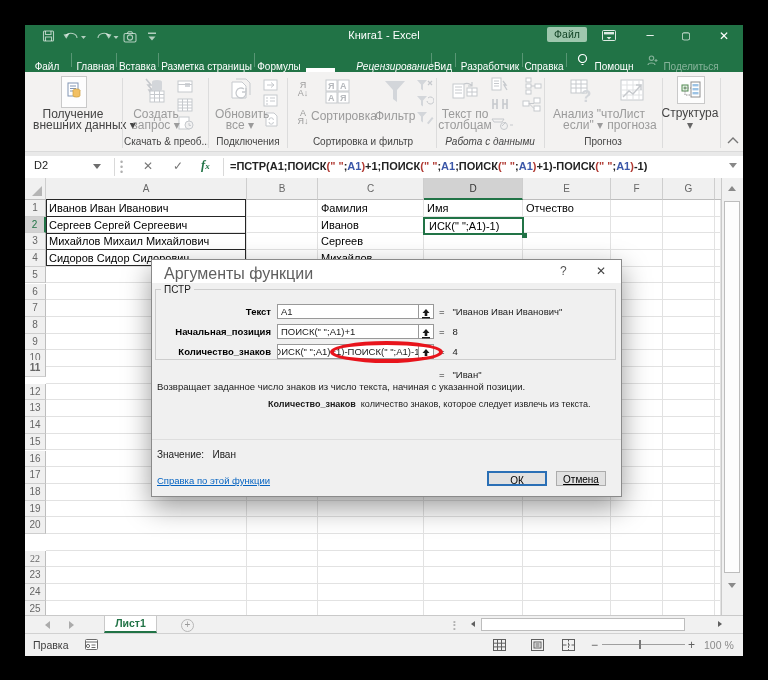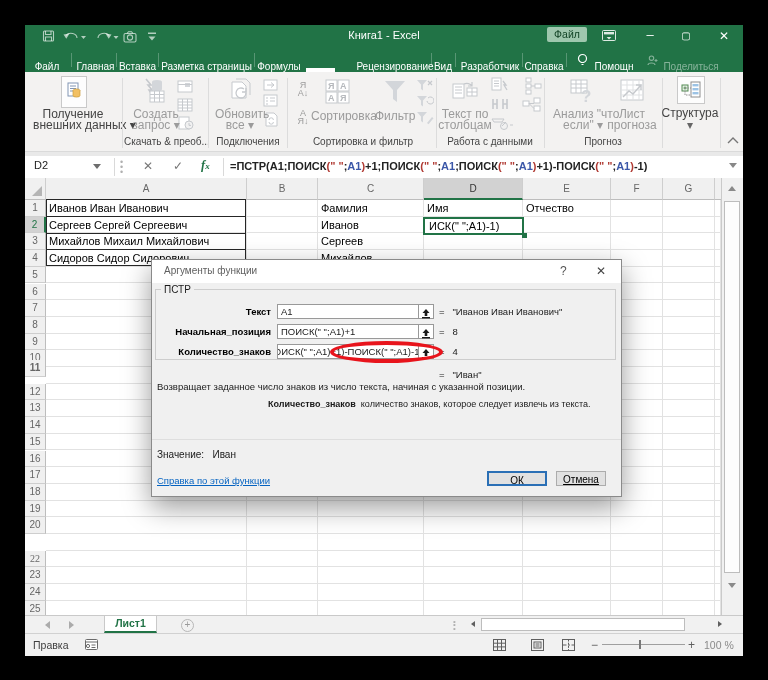--- a/index.html
+++ b/index.html
@@ -72,21 +72,21 @@
   <div class="abs" style="left:653px;top:3px;width:16px;height:16px;color:#fff;font-size:10px;text-align:center;line-height:16px;">▢</div>
   <div class="abs" style="left:691px;top:3px;width:16px;height:16px;color:#fff;font-size:12px;text-align:center;line-height:16px;">✕</div>
 </div>
 <div id="tabrow">
   <div class="tab" style="left:2px;width:40px;">Файл</div>
   <div class="tab" style="left:50px;width:41px;">Главная</div>
   <div class="tab" style="left:92px;width:41px;">Вставка</div>
   <div class="tab" style="left:134px;width:95px;">Разметка страницы</div>
   <div class="tab" style="left:230px;width:48px;">Формулы</div>
   <div class="tab" style="left:281px;width:29px;background:#fff;color:#217346;margin-top:13px;">Данные</div>
-  <div class="tab" style="left:326px;width:88px;">Рецензирование</div>
+  <div class="tab" style="left:326px;width:88px;font-style:italic;">Рецензирование</div>
   <div class="tab" style="left:407px;width:22px;">Вид</div>
   <div class="tab" style="left:433px;width:64px;">Разработчик</div>
   <div class="tab" style="left:498px;width:42px;">Справка</div>
   <div class="tabsep" style="left:46px;"></div>
   <div class="tabsep" style="left:91px;"></div>
   <div class="tabsep" style="left:133px;"></div>
   <div class="tabsep" style="left:229px;"></div>
   <div class="tabsep" style="left:406px;"></div>
   <div class="tabsep" style="left:430px;"></div>
   <div class="tabsep" style="left:497px;"></div>
@@ -202,21 +202,21 @@
     <rect x="4" y="1" width="5" height="4" fill="#fff" stroke="#c6c9cd"></rect>
     <rect x="4" y="7" width="5" height="4" fill="#fff" stroke="#c6c9cd"></rect>
     <rect x="4" y="13" width="5" height="4" fill="#fff" stroke="#c6c9cd"></rect>
     <rect x="13" y="7" width="6" height="4" fill="#fff" stroke="#c6c9cd"></rect>
     <path d="M9 9 h4" stroke="#c6c9cd"></path>
     <rect x="1" y="24" width="6" height="5" fill="#fff" stroke="#c6c9cd"></rect>
     <rect x="12" y="21" width="6" height="5" fill="#fff" stroke="#c6c9cd"></rect>
     <rect x="12" y="29" width="6" height="5" fill="#fff" stroke="#c6c9cd"></rect>
     <path d="M7 26.5 h5 M7 26.5 l5 5" stroke="#c6c9cd" fill="none"></path>
   </svg>
-  <div class="glabel" style="left:413px;width:104px;">Работа с данными</div>
+  <div class="glabel" style="left:413px;width:104px;font-style:italic;">Работа с данными</div>
   <div class="grpsep" style="left:519px;"></div>
 
   <svg class="abs" style="left:544px;top:6px" width="28" height="28" viewBox="0 0 28 28">
     <rect x="2" y="2" width="16" height="13" fill="#fff" stroke="#c6c9cd"></rect>
     <path d="M2 6 h16 M2 10 h16 M7 2 v13 M12 2 v13" stroke="#c6c9cd"></path>
     <text x="12" y="24" font-size="17" fill="#d3d6da" font-weight="bold">?</text>
   </svg>
   <div class="btxt" style="left:528px;top:37px;width:60px;">Анализ "что<br>если" ▾</div>
   <svg class="abs" style="left:594px;top:6px" width="26" height="28" viewBox="0 0 26 28">
     <rect x="2" y="2" width="22" height="20" fill="#fff" stroke="#c6c9cd"></rect>
@@ -366,21 +366,21 @@
   <div class="abs" style="left:566px;top:4px;font-size:12px;color:#5f5f5f;">−</div>
   <div class="abs" style="left:577px;top:10px;width:83px;height:1px;background:#9f9f9f;"></div>
   <div class="abs" style="left:614px;top:6px;width:2px;height:9px;background:#787878;"></div>
   <div class="abs" style="left:663px;top:4px;font-size:12px;color:#5f5f5f;">+</div>
   <div class="abs" style="left:679px;top:5px;font-size:10.5px;color:#8a8a8a;">100 %</div>
 </div>
 </div>
 
 <div id="dlg">
   <div class="abs" style="left:0;top:0;width:469px;height:23px;background:#fff;"></div>
-  <div class="abs" style="left:12px;top:5px;font-size:10px;color:#5f5f5f;">Аргументы функции</div>
+  <div class="abs" style="left:12px;top:5px;font-size:16px;color:#5f5f5f;">Аргументы функции</div>
   <div class="abs" style="left:408px;top:4px;font-size:12px;color:#555;">?</div>
   <div class="abs" style="left:444px;top:4px;font-size:12px;color:#444;">✕</div>
   <div class="abs" style="left:3px;top:29px;width:461px;height:71px;border:1px solid #cdcdcd;box-sizing:border-box;"></div>
   <div class="abs" style="left:9px;top:24px;font-size:10px;color:#1a1a1a;background:#f0f0f0;padding:0 3px;">ПСТР</div>
   <div class="dlbl" style="left:0px;top:46px;width:119px;">Текст</div>
   <div class="dlbl" style="left:0px;top:66px;width:119px;">Начальная_позиция</div>
   <div class="dlbl" style="left:0px;top:85.5px;width:119px;">Количество_знаков</div>
   <div class="dinput" style="left:125px;top:44px;width:139px;padding-left:3px;">A1</div>
   <div class="dinput" style="left:125px;top:64px;width:139px;padding-left:3px;">ПОИСК(" ";A1)+1</div>
   <div class="dinput" style="left:125px;top:83.5px;width:140px;text-indent:-12px;padding-left:1px;">ПОИСК(" ";A1)+1)-ПОИСК(" ";A1)-1</div>

